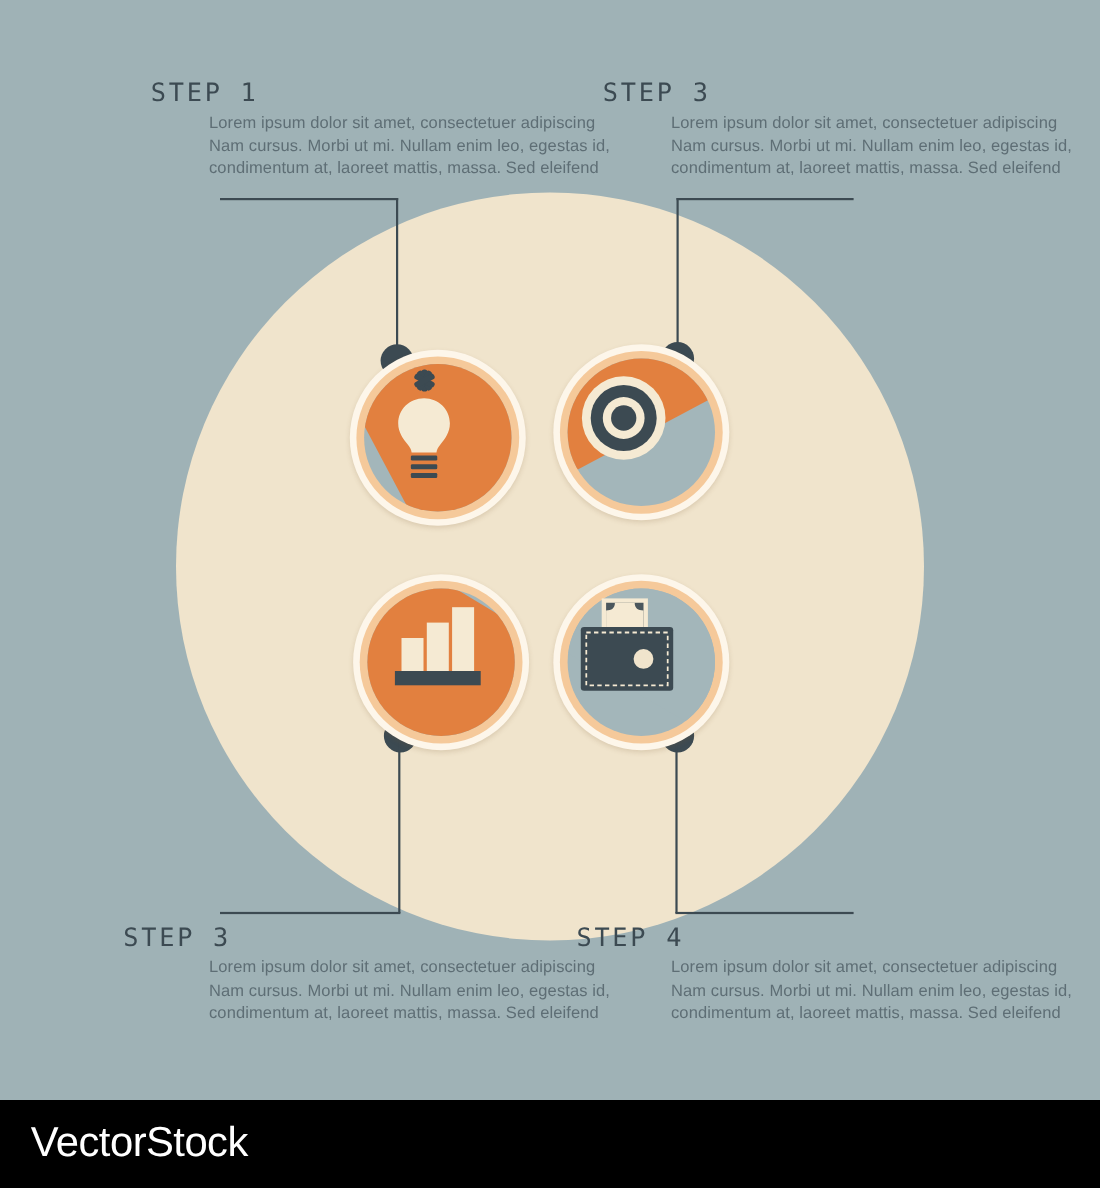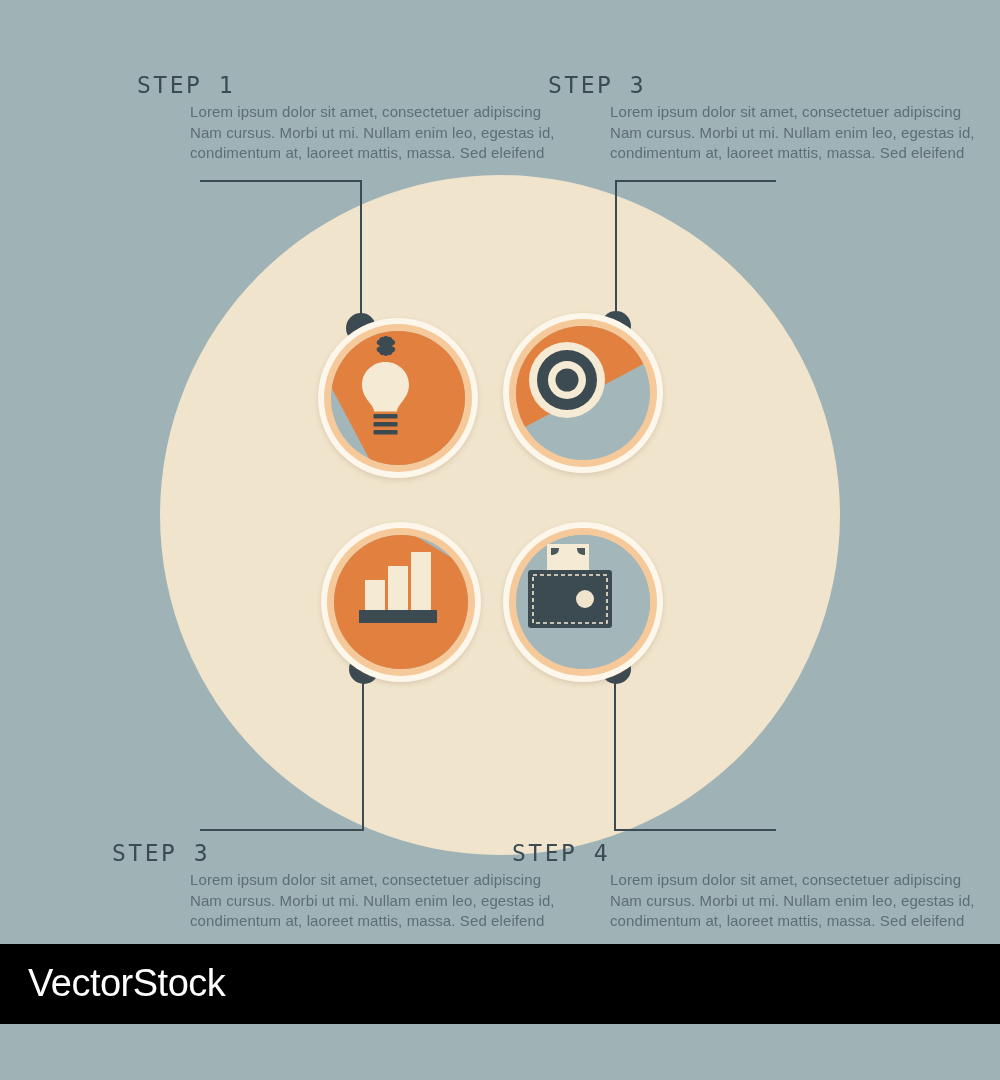--- a/index.html
+++ b/index.html
@@ -63,21 +63,21 @@
     border-radius:50%;
     overflow:hidden;
     background:#a3b6ba;
   }
   .disc .wedge{position:absolute;width:200%;height:200%;background:#e2803f;}
 
   .glyph{position:absolute;left:0;top:0;width:134px;height:134px;}
 
   
   #footer{
-    position:absolute;left:0;top:944px;width:1000px;height:80px;
+    position:absolute;left:0;top:1000px;width:1000px;height:80px;
     background:#000;
   }
   .brand{
     position:absolute;left:28px;top:18px;
     font-family:"Liberation Sans", sans-serif;
     font-size:38px;color:#fff;letter-spacing:-0.5px;
   }
   .brand-url{
     position:absolute;right:24px;top:25px;
     font-family:"Liberation Sans", sans-serif;
@@ -191,21 +191,21 @@
 
   <div class="abs" style="left:112px;top:840px;text-align:right;">
     <div class="step-title">STEP 3</div>
   </div>
   <div class="abs step-body" style="left:190px;top:870px;">
     <div>Lorem ipsum dolor sit amet, consectetuer adipiscing</div>
     <div>Nam cursus. Morbi ut mi. Nullam enim leo, egestas id,</div>
     <div>condimentum at, laoreet mattis, massa. Sed eleifend</div>
   </div>
 
-  <div class="abs" style="left:512px;top:840px;">
+  <div class="abs" style="left:524px;top:840px;">
     <div class="step-title">STEP 4</div>
   </div>
   <div class="abs step-body" style="left:610px;top:870px;">
     <div>Lorem ipsum dolor sit amet, consectetuer adipiscing</div>
     <div>Nam cursus. Morbi ut mi. Nullam enim leo, egestas id,</div>
     <div>condimentum at, laoreet mattis, massa. Sed eleifend</div>
   </div>
 
 </div>
 

